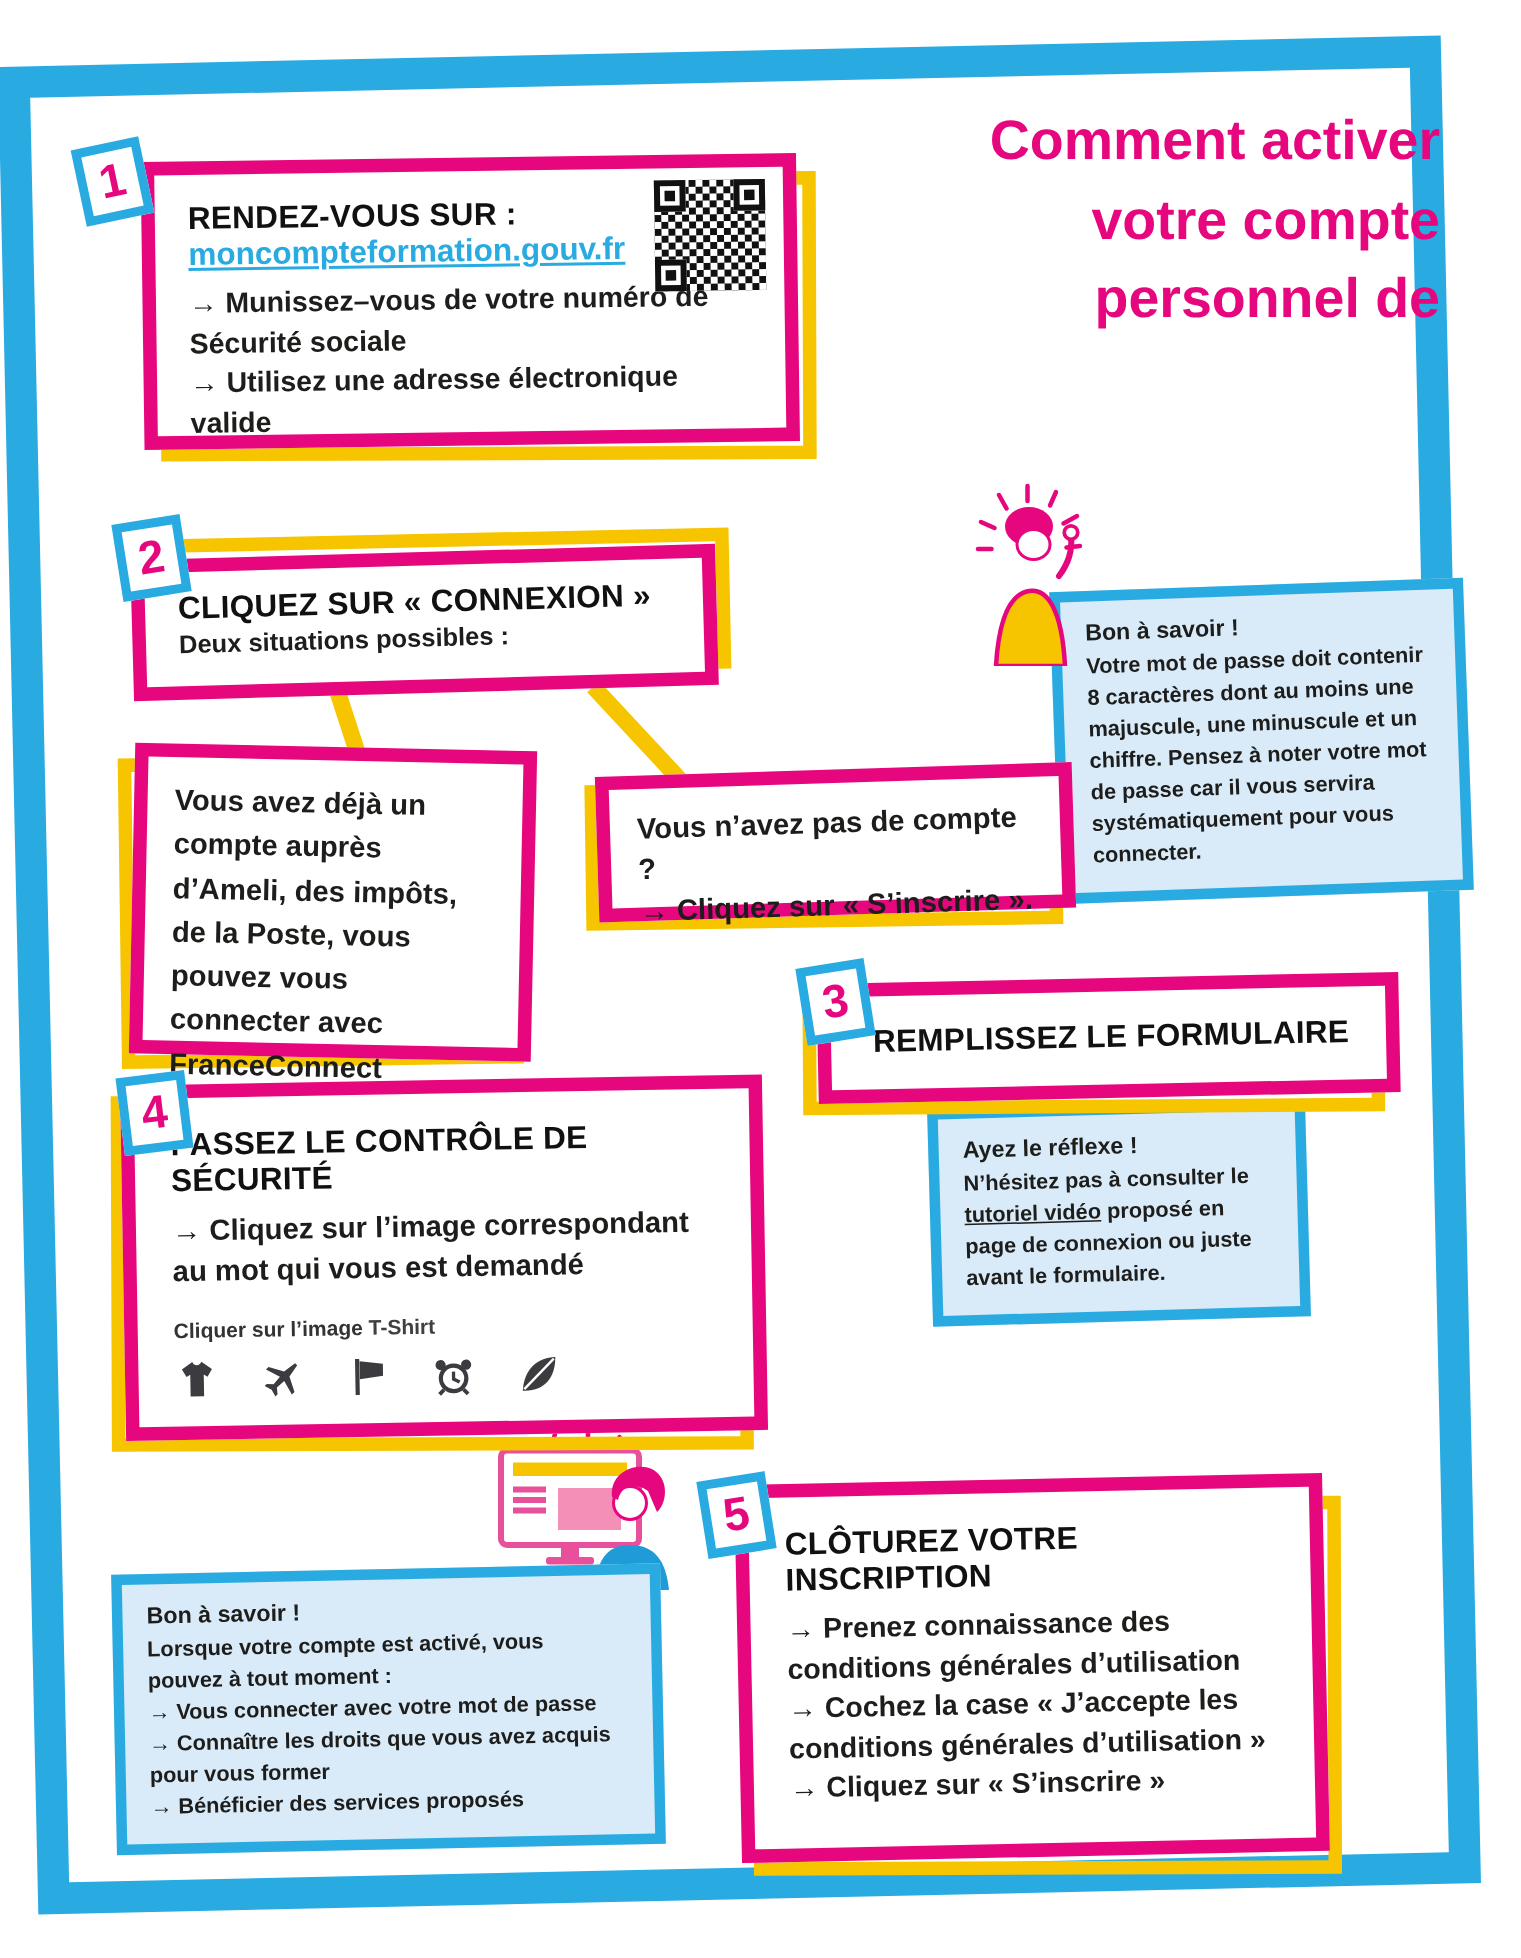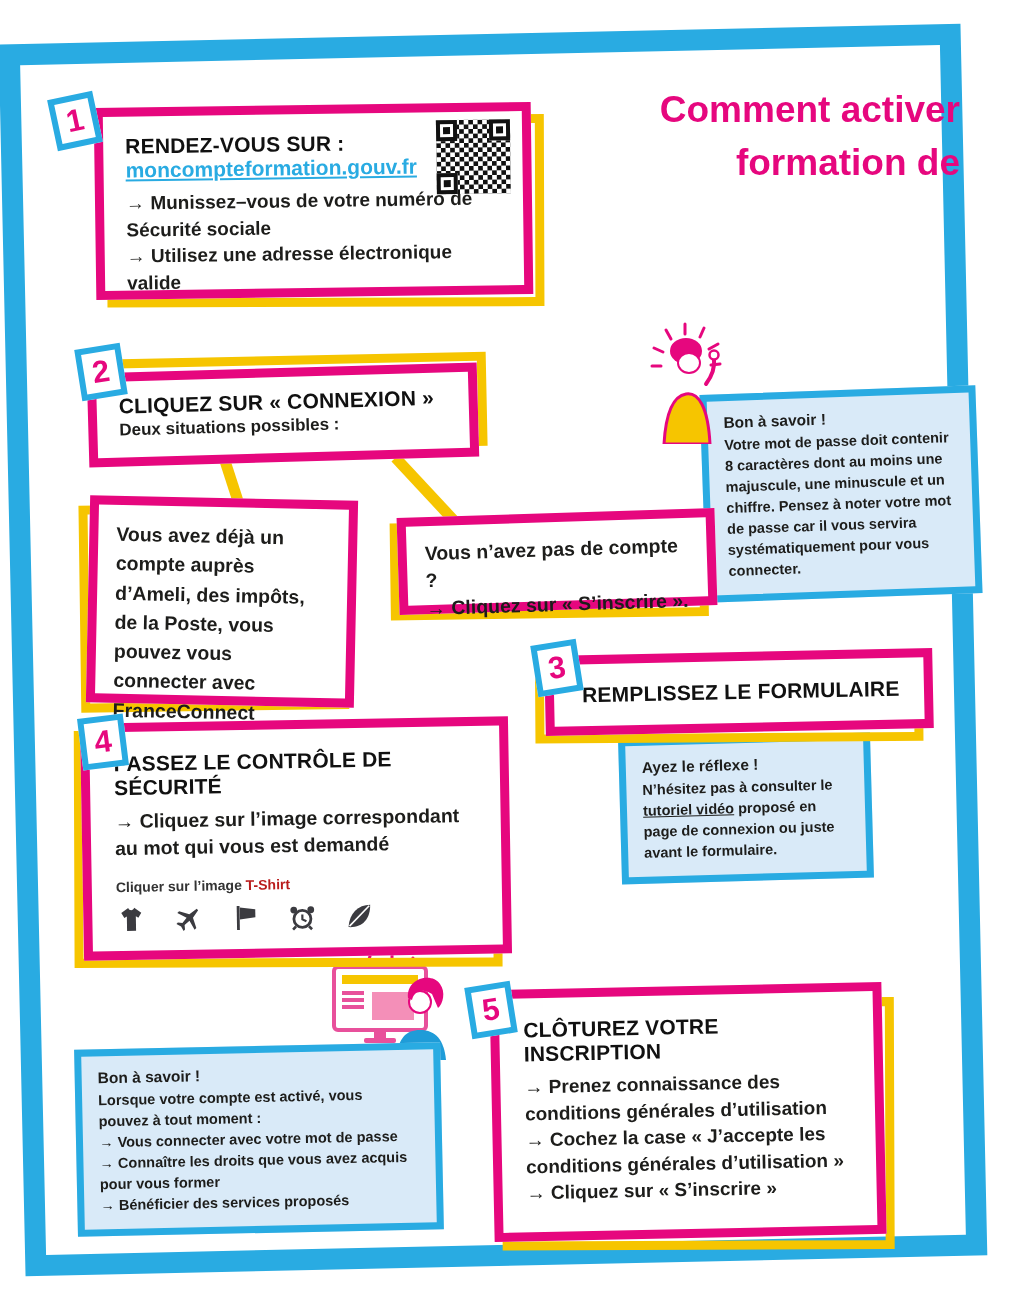--- a/index.html
+++ b/index.html
@@ -6,21 +6,21 @@
     --pink:#E6077E; --yellow:#F6C500; --blue:#29ABE2;
     --lightblue:#D9EAF8; --ink:#1d1d1b; --icon:#3b3b40;
   }
   *{box-sizing:border-box; margin:0; padding:0;}
   body{background:#fff; font-family:"Liberation Sans", sans-serif; color:var(--ink);}
   #canvas{position:relative; width:1014px; height:1305px; background:#fff; overflow:hidden;}
 
   .page-frame{position:absolute; left:12px; top:34px; width:962px; height:1232px;
     border:21px solid var(--blue); transform:rotate(-1.25deg); z-index:0;}
 
-  .main-title{position:absolute; left:540px; top:84px; width:420px; text-align:right;
+  .main-title{position:absolute; left:540px; top:68px; width:420px; text-align:right;
     color:var(--pink); font-weight:bold; font-size:37px; line-height:1.42; z-index:2;}
 
   
   .box{position:absolute; z-index:2;}
   .box .back{position:absolute; inset:0; border:9px solid var(--yellow);}
   .box .front{position:absolute; inset:0; border:9px solid var(--pink); background:#fff;}
   .content{position:relative; height:100%;}
 
   .badge{position:absolute; width:46px; height:52px; background:#fff; border:6px solid var(--blue);
     display:flex; align-items:center; justify-content:center; color:var(--pink);
@@ -38,34 +38,35 @@
 
   .qr{position:absolute; right:12px; top:8px; width:74px; height:74px;
     background:conic-gradient(#111 25%, #fff 0 50%, #111 0 75%, #fff 0) 0 0/9.25px 9.25px;}
   .qf{position:absolute; width:21px; height:21px; border:4px solid #111; background:#fff;}
   .qf::after{content:""; position:absolute; inset:3px; background:#111;}
   .qf.tl{left:0; top:0;} .qf.tr{right:0; top:0;} .qf.bl{left:0; bottom:0;}
 
   .icons-row{display:flex; gap:27px; margin-top:10px; align-items:center;}
   .link-blue{color:var(--blue); text-decoration:underline; font-weight:bold; font-size:21px;}
   .caption{font-size:14px; font-weight:600; color:#333; margin-top:16px;}
-  .caption b{color:#b91c1c;}
+  .caption b{color:#404040;}
   svg{display:block;}
   .illus{position:absolute;}
 </style>
 </head>
 <body>
 
 <div id="canvas">
 
   <div class="page-frame"></div>
 
   <div class="main-title">
     <div>Comment activer</div>
-    <div>formation de</div>
+    <div>votre compte</div>
+    <div>personnel de</div>
   </div>
 
   <div class="connector" style="left:226px; top:452px; height:58px; transform:rotate(-18deg);"></div>
   <div class="connector" style="left:420px; top:446px; height:88px; transform:rotate(-43deg);"></div>
 
   <div class="box" style="left:95px; top:105px; width:437px; height:192px; transform:rotate(-0.8deg);">
     <div class="back" style="transform:translate(12px,10px) rotate(0.6deg);"></div>
     <div class="front">
       <div class="content" style="padding:18px 22px;">
         <div class="step-heading">RENDEZ-VOUS SUR :</div>

